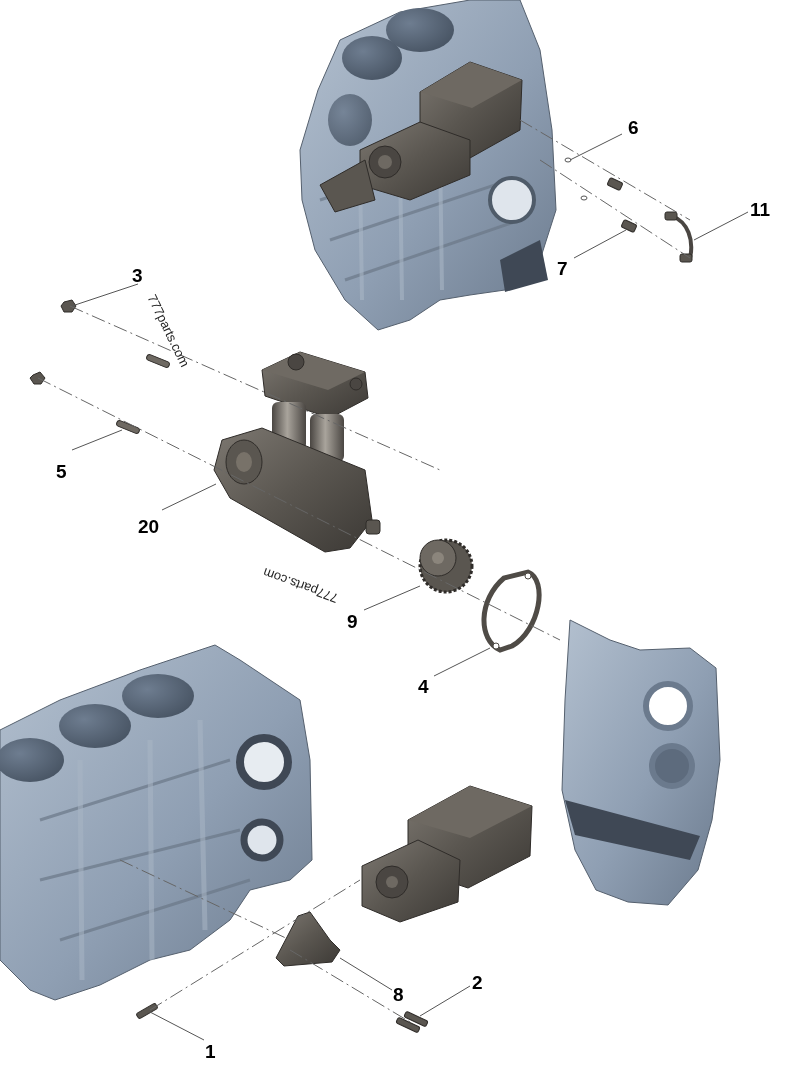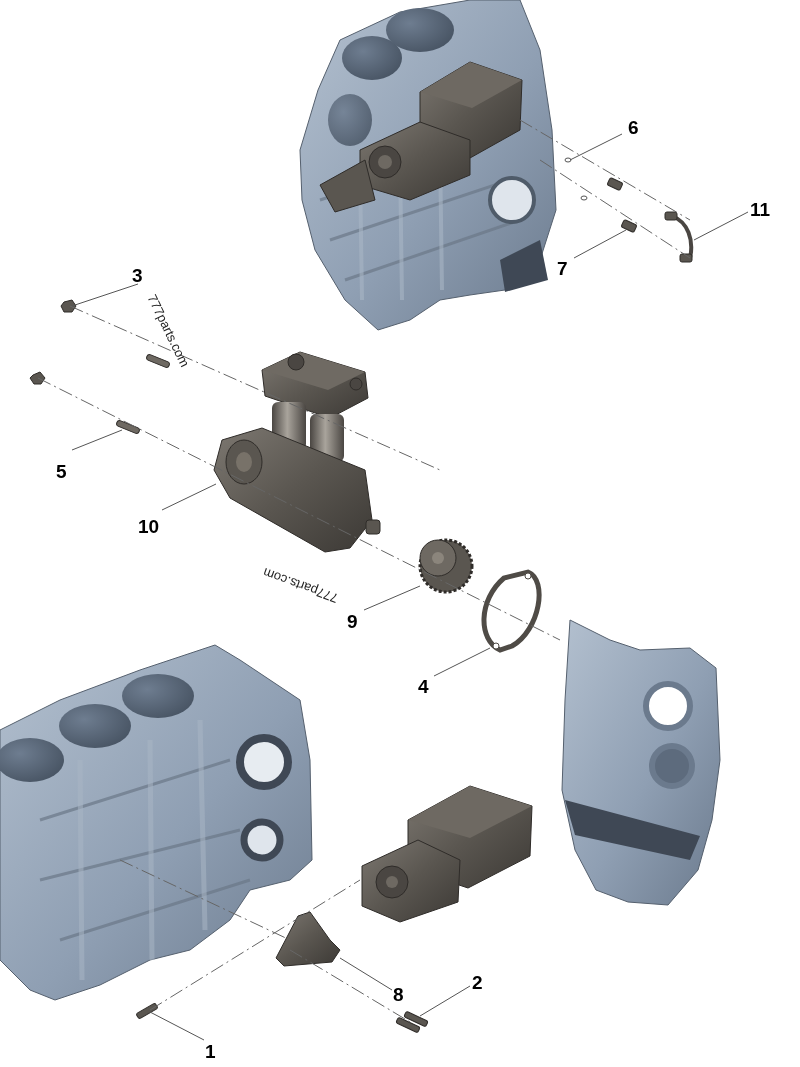--- a/index.html
+++ b/index.html
@@ -182,17 +182,17 @@
 
 <div class="callout" style="left:205px;top:1042px;">1</div>
 <div class="callout" style="left:472px;top:973px;">2</div>
 <div class="callout" style="left:132px;top:266px;">3</div>
 <div class="callout" style="left:418px;top:677px;">4</div>
 <div class="callout" style="left:56px;top:462px;">5</div>
 <div class="callout" style="left:628px;top:118px;">6</div>
 <div class="callout" style="left:557px;top:259px;">7</div>
 <div class="callout" style="left:393px;top:985px;">8</div>
 <div class="callout" style="left:347px;top:612px;">9</div>
-<div class="callout" style="left:138px;top:517px;">10</div>
+<div class="callout" style="left:138px;top:517px;">20</div>
 <div class="callout" style="left:750px;top:200px;text-align:center;">11</div>
 
 <div class="watermark" style="left:158px;top:292px;transform:rotate(64deg);">777parts.com</div>
 <div class="watermark" style="left:335px;top:606px;transform:rotate(200deg);">777parts.com</div>
 
 </body></html>

